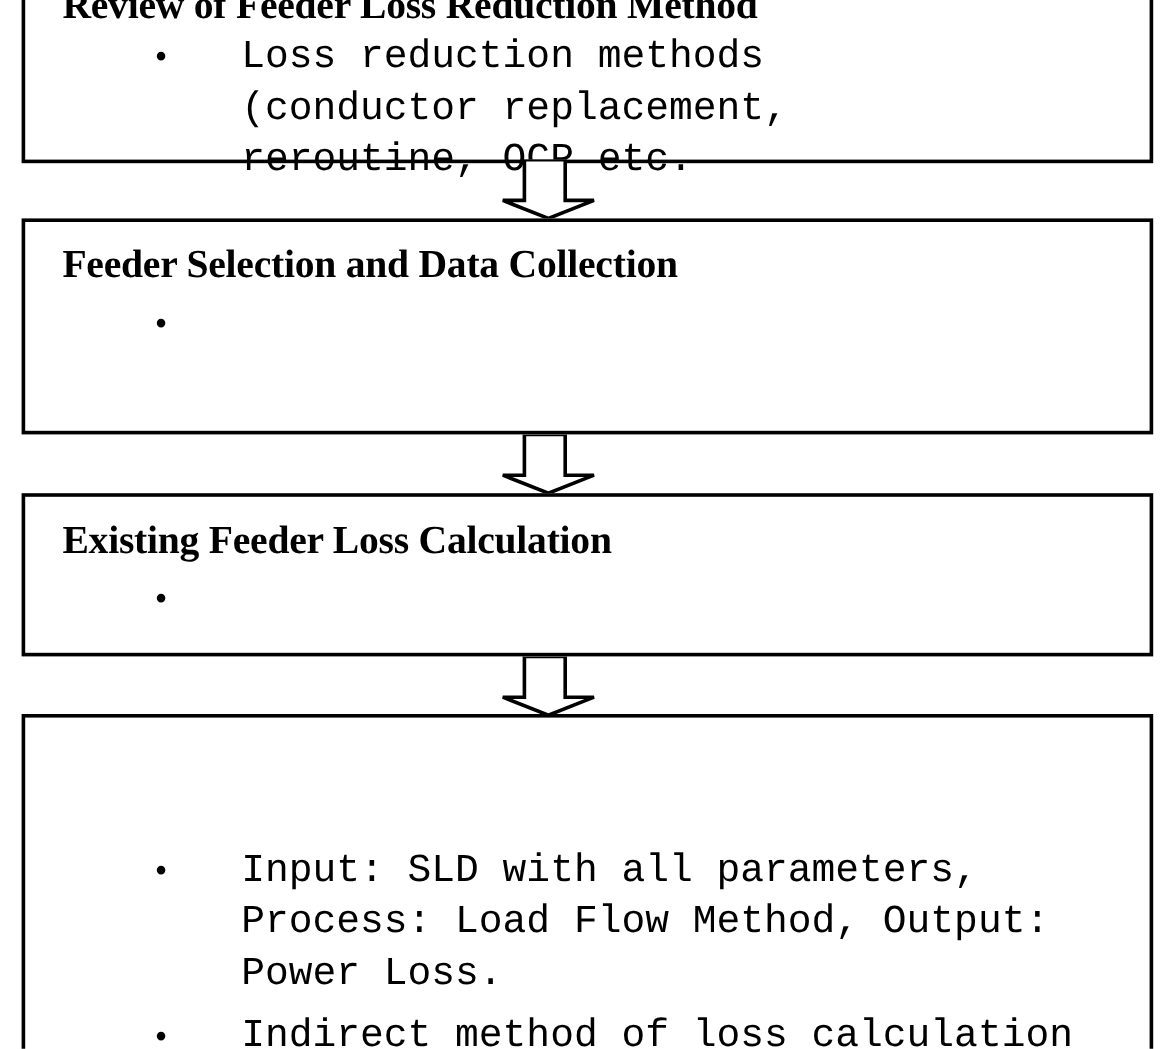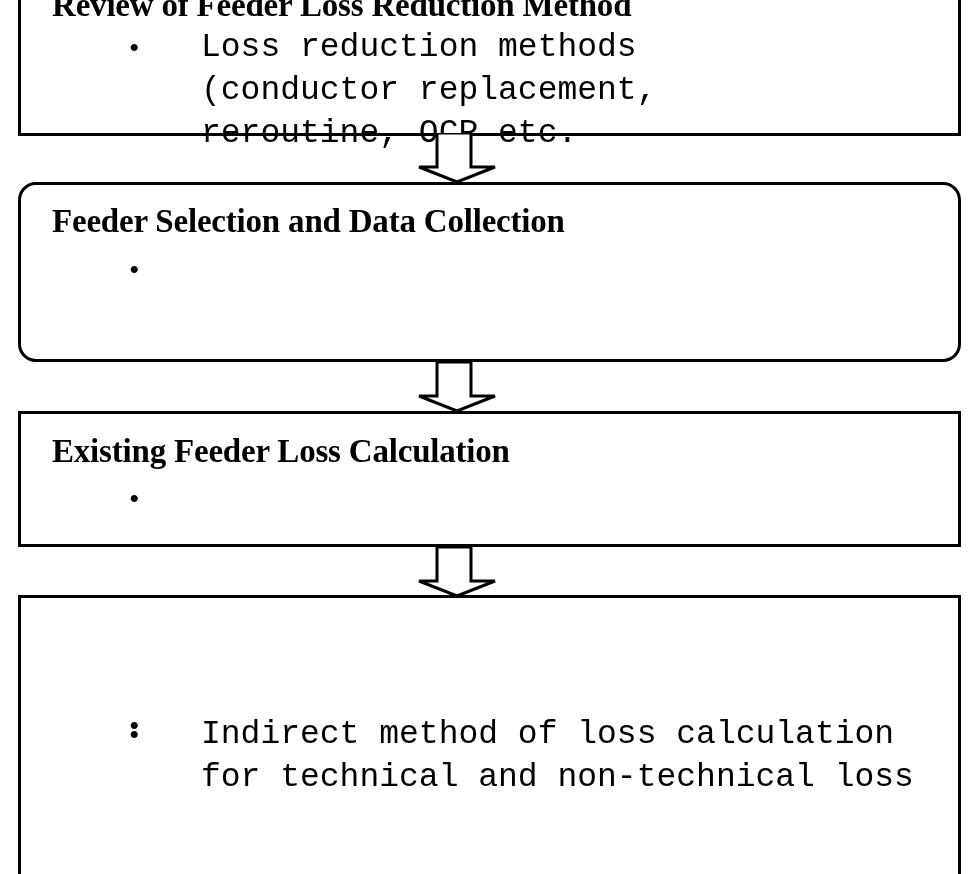--- a/index.html
+++ b/index.html
@@ -85,21 +85,21 @@
     </li>
   </ul>
 </div>
 
 <div class="arrow" style="top:133px; height:50px;">
   <svg width="80" height="50" viewBox="0 0 80 50">
     <polygon points="20,0 20,34 2,34 40,49 78,34 54,34 54,0" fill="#ffffff" stroke="#000" stroke-width="3" stroke-linejoin="miter"></polygon>
   </svg>
 </div>
 
-<div class="box" style="top:182px; height:174px;border-radius:18px;">
+<div class="box" style="top:182px; height:174px;">
   <div class="box-title" style="top:14px;">Feeder Selection and Data Collection</div>
   <ul class="bullet-list" style="top:63px;">
     <li class="bullet-item" style="padding-right:40px;">
       <span class="bullet-dot">•</span>
     </li>
   </ul>
 </div>
 
 <div class="arrow" style="top:362px; height:50px;">
   <svg width="80" height="50" viewBox="0 0 80 50">
@@ -119,19 +119,20 @@
 <div class="arrow" style="top:547px; height:50px;">
   <svg width="80" height="50" viewBox="0 0 80 50">
     <polygon points="20,0 20,34 2,34 40,49 78,34 54,34 54,0" fill="#ffffff" stroke="#000" stroke-width="3" stroke-linejoin="miter"></polygon>
   </svg>
 </div>
 
 <div class="box" style="top:595px; height:320px;">
   <ul class="bullet-list" style="top:106px;">
     <li class="bullet-item" style="padding-right:40px; margin-bottom:9px;">
       <span class="bullet-dot">•</span>
+      <span class="bullet-text">Input: SLD with all parameters, Process: Load Flow Method, Output: Power Loss.</span>
     </li>
     <li class="bullet-item" style="padding-right:20px;">
       <span class="bullet-dot">•</span>
       <span class="bullet-text">Indirect method of loss calculation for technical and non-technical loss</span>
     </li>
   </ul>
 </div>
 
 </body></html>

